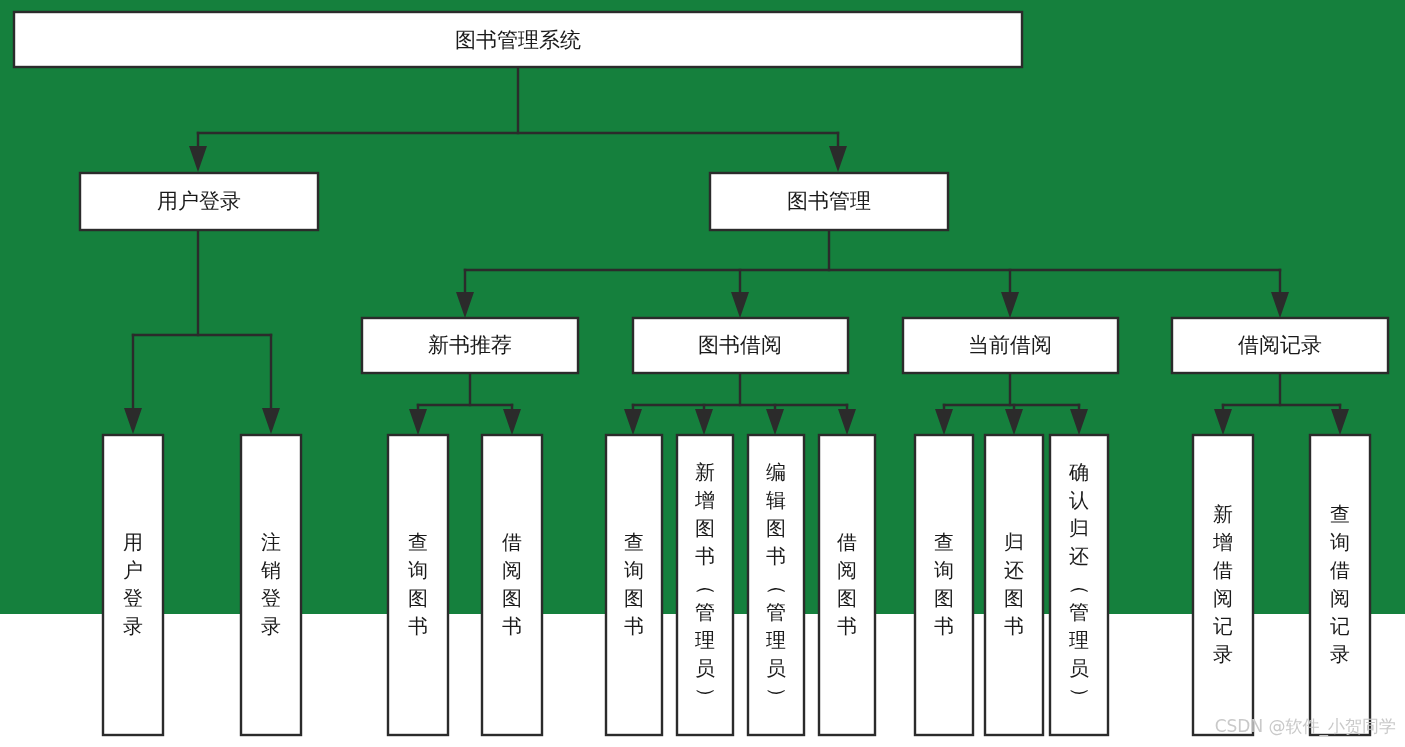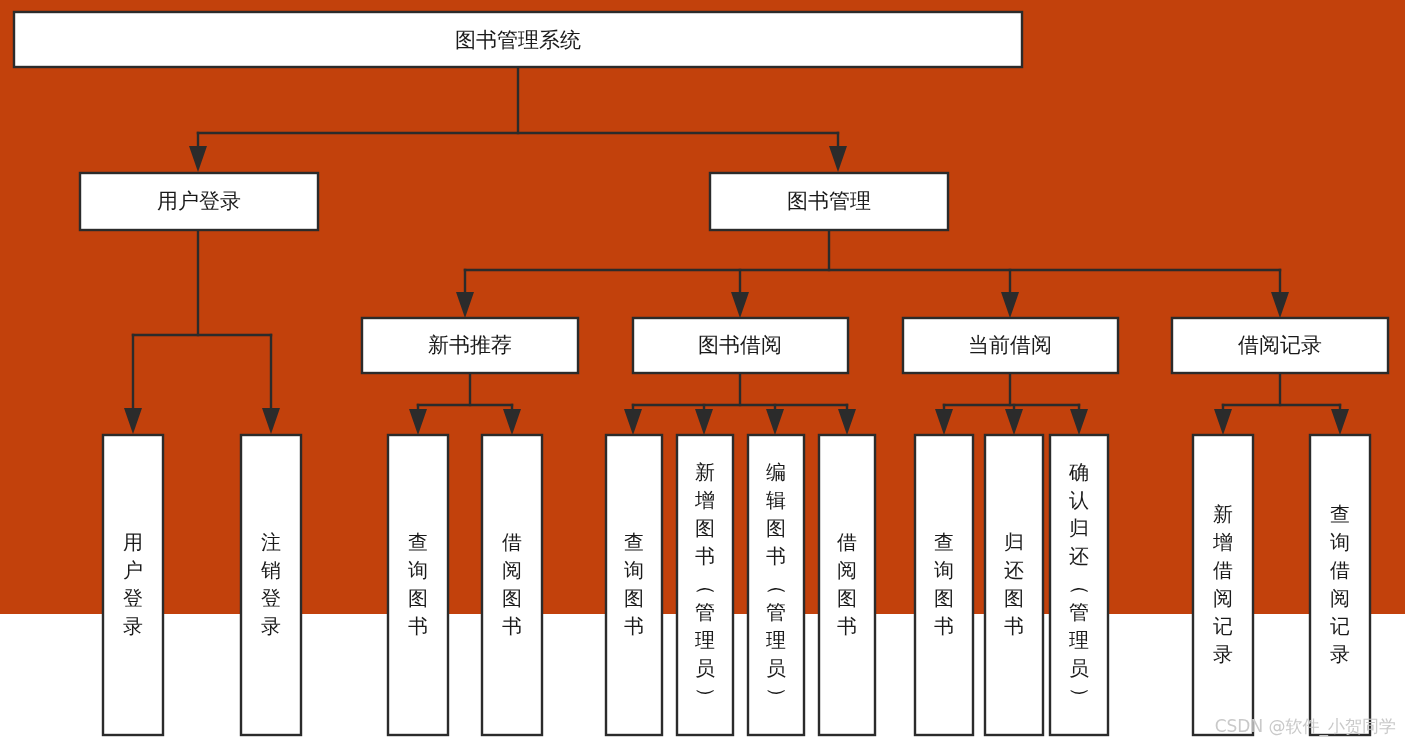--- a/index.html
+++ b/index.html
@@ -11,21 +11,21 @@
   body {
     width: 1405px;
     height: 747px;
     overflow: hidden;
     font-family: "DejaVu Sans", "Liberation Sans", sans-serif;
   }
   #diagram-root {
     position: relative;
     width: 1405px;
     height: 614px;
-    background: #c2410c;
+    background: #15803d;
   }
   svg.diagram-canvas {
     position: absolute;
     left: 0;
     top: 0;
     width: 1405px;
     height: 747px;
     display: block;
   }
   .node-rect {

